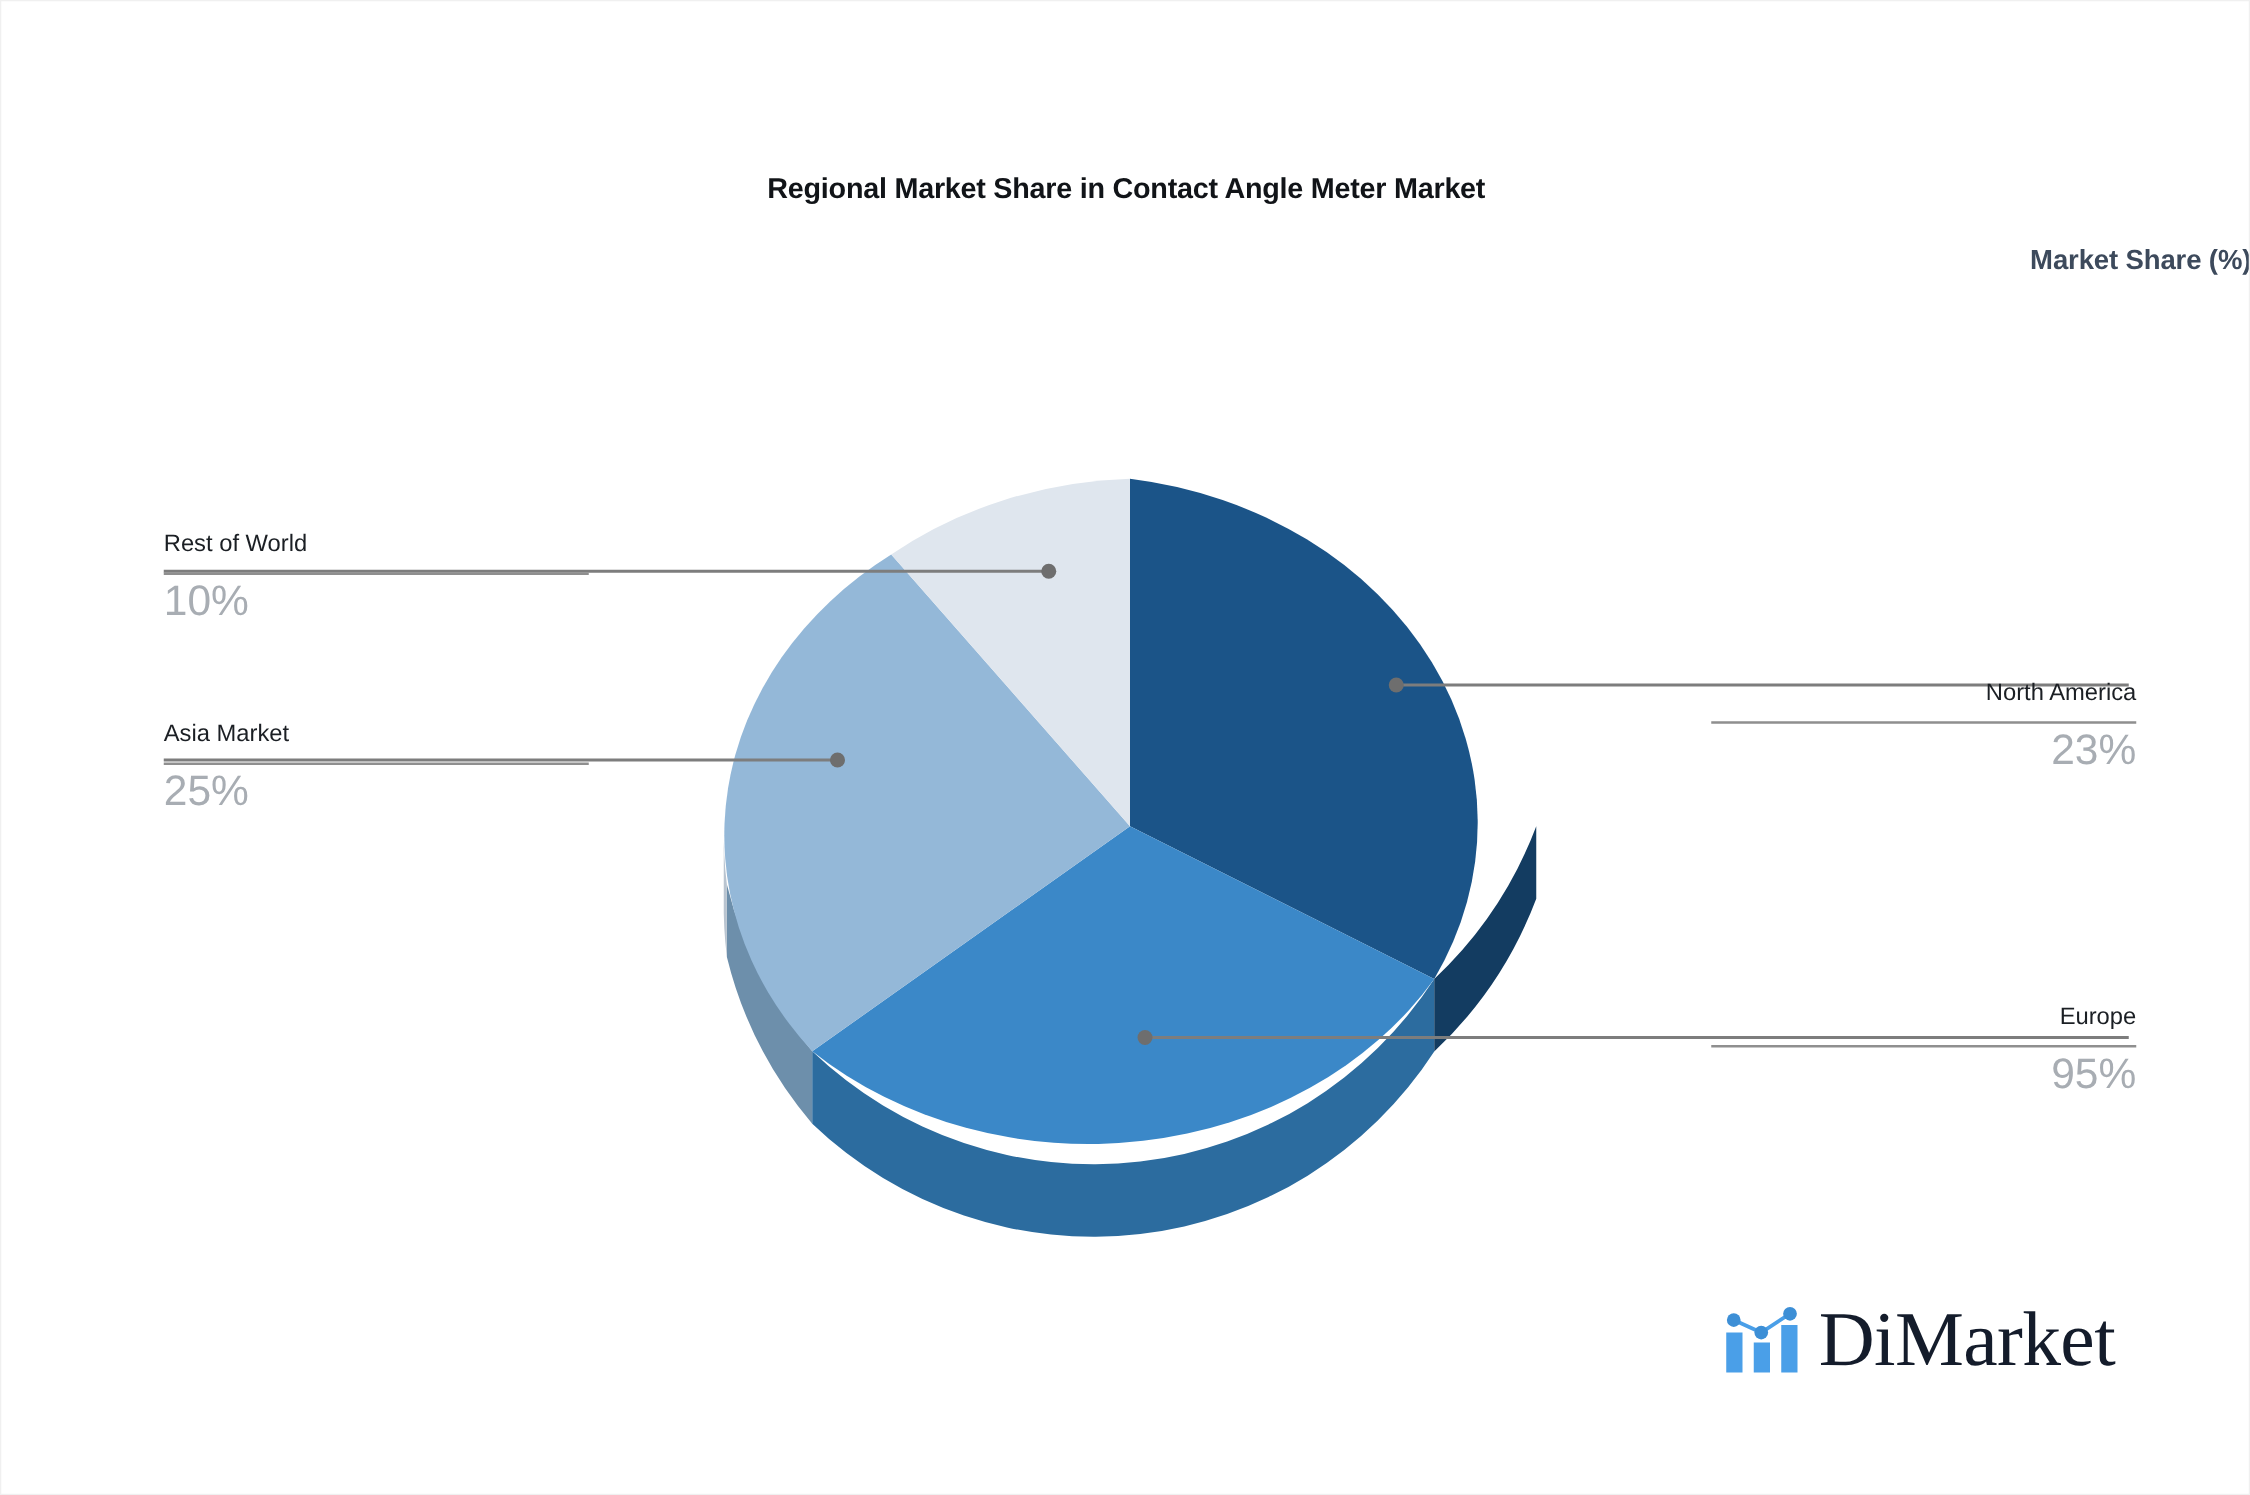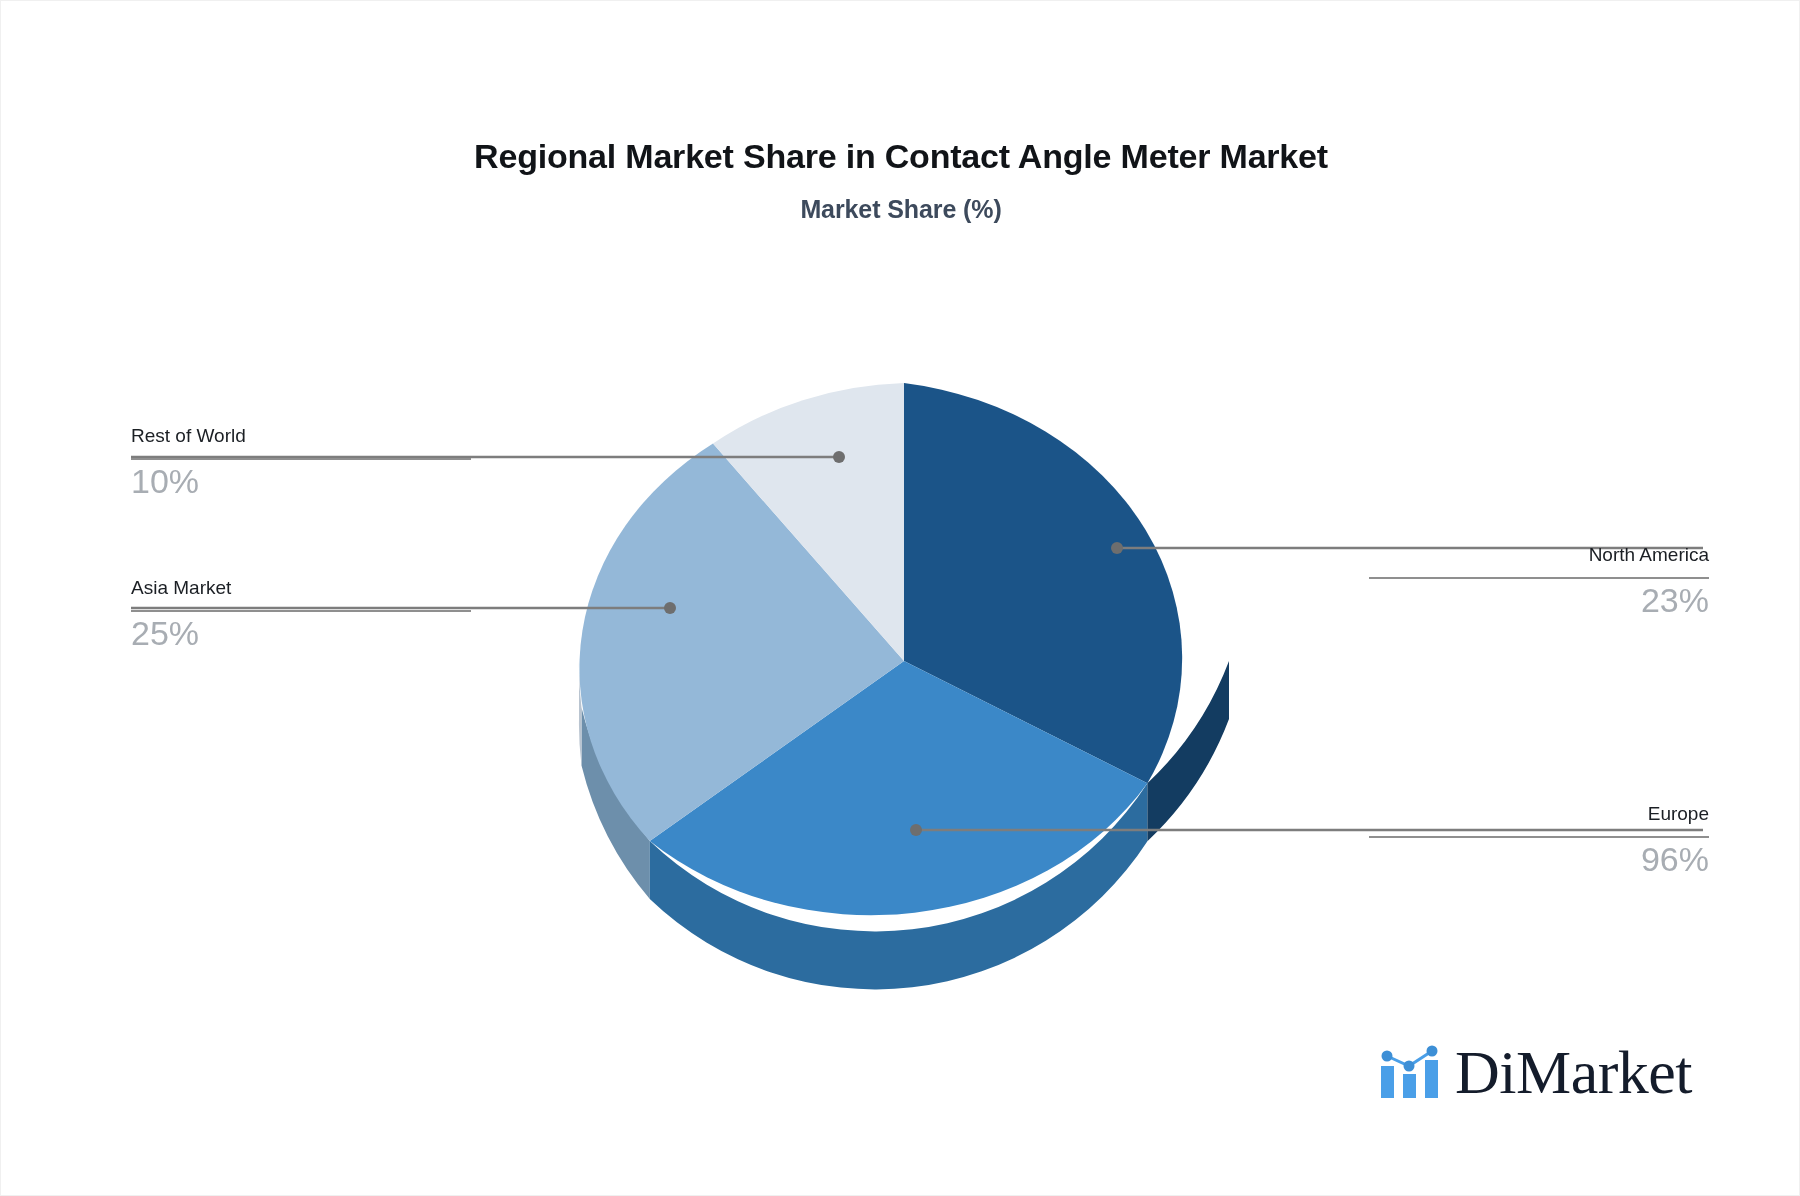--- a/index.html
+++ b/index.html
@@ -20,33 +20,33 @@
     overflow: hidden;
   }
 
   
   #chart-title {
     position: absolute;
     top: 136px;
     left: 0;
     width: 1800px;
     text-align: center;
-    font-size: 34px;
+    font-size: 23px;
     font-weight: bold;
     color: #111418;
     letter-spacing: -0.2px;
   }
 
   #chart-subtitle {
     position: absolute;
     top: 194px;
     left: 0;
     width: 1800px;
-    text-align: center;
-    font-size: 25px;
+    text-align: right;
+    font-size: 22px;
     font-weight: bold;
     color: #3d4a5c;
     letter-spacing: -0.1px;
   }
 
   
   #pie-svg {
     position: absolute;
     left: 0;
     top: 0;
@@ -186,21 +186,21 @@
 
   <div class="callout right" id="callout-north-america">
     <div class="cl-name">North America</div>
     <div class="cl-rule"></div>
     <div class="cl-value">23%</div>
   </div>
 
   <div class="callout right" id="callout-europe">
     <div class="cl-name">Europe</div>
     <div class="cl-rule"></div>
-    <div class="cl-value">96%</div>
+    <div class="cl-value">95%</div>
   </div>
 
   <div id="logo">
     <svg width="62" height="56" viewBox="0 0 62 56">
 
       <path d="M 8 12 L 30 22 L 53 7" stroke="#4a9fe8" stroke-width="3" fill="none"></path>
 
       <circle cx="8" cy="12" r="5.5" fill="#3d8fd6"></circle>
       <circle cx="30" cy="22" r="5.5" fill="#3d8fd6"></circle>
       <circle cx="53" cy="7" r="5.5" fill="#3d8fd6"></circle>

